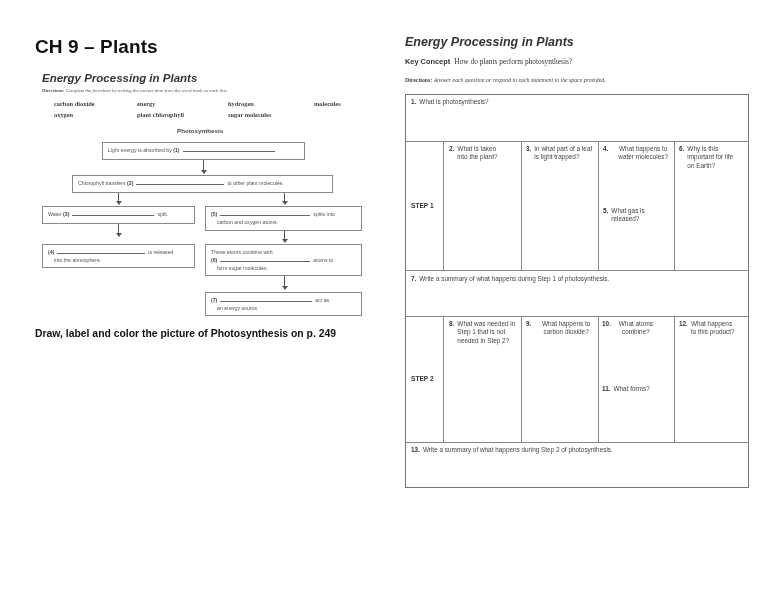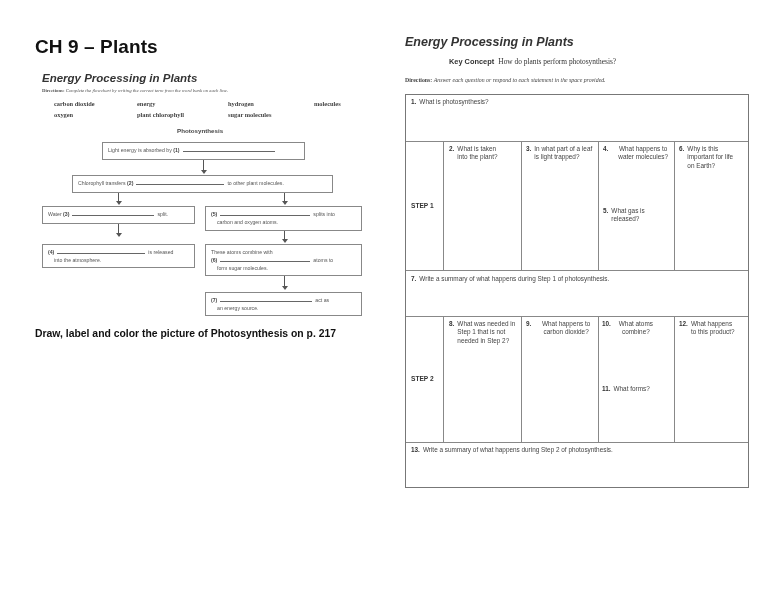--- a/index.html
+++ b/index.html
@@ -20,21 +20,21 @@
   .fbox .num { font-weight: bold; color: #444; }
   .fbox .blank { display: inline-block; border-bottom: 0.6px solid #666; vertical-align: baseline; margin: 0 3px; height: 5px; }
   .fbox .indent { padding-left: 6px; }
   .arrow { position: absolute; width: 1px; background: #555; }
   .arrow::after { content: ""; position: absolute; left: -2.5px; bottom: -3px; border-left: 3px solid transparent; border-right: 3px solid transparent; border-top: 4px solid #555; }
 
   .draw-note { left: 35px; top: 328px; font-size: 10.4px; font-weight: bold; color: #111; white-space: nowrap; }
 
   
   .r-title { left: 405px; top: 35px; font-size: 12.5px; font-weight: bold; font-style: italic; color: #333; }
-  .r-kc { left: 405px; top: 57px; font-size: 7.4px; color: #333; white-space: nowrap; margin-left: 44px; }
+  .r-kc { left: 405px; top: 57px; font-size: 7.4px; color: #333; white-space: nowrap; }
   .r-kc b { font-family: "Liberation Sans", sans-serif; font-weight: bold; }
   .r-kc span.q { font-family: "Liberation Serif", serif; }
   .r-dir { left: 405px; top: 77px; font-size: 5.8px; font-family: "Liberation Serif", serif; color: #444; white-space: nowrap; }
   .r-dir b { font-weight: bold; }
   .r-dir i { font-style: italic; }
 
   .tbl { position: absolute; left: 405px; top: 94px; width: 344px; height: 394px; border: 1px solid #777; }
   .hl { position: absolute; left: 0; width: 100%; height: 1px; background: #888; }
   .vl { position: absolute; width: 1px; background: #888; }
   .cell-text { position: absolute; font-size: 6.4px; color: #444; line-height: 8.4px; }
@@ -103,21 +103,21 @@
     <div class="indent">form sugar molecules.</div>
   </div>
   <div class="arrow" style="left:284px;top:276px;height:11px;"></div>
 
   <div class="fbox" style="left:205px;top:292px;width:157px;height:24px;">
     <div><span class="num">(7)</span><span class="blank" style="width:92px"></span><span>act as</span></div>
     <div class="indent">an energy source.</div>
   </div>
 </div>
 
-<div class="abs draw-note">Draw, label and color the picture of Photosynthesis on p. 217</div>
+<div class="abs draw-note">Draw, label and color the picture of Photosynthesis on p. 249</div>
 
 <div class="abs r-title">Energy Processing in Plants</div>
 <div class="abs r-kc">
   <b>Key Concept</b>&nbsp;
   <span class="q">How do plants perform photosynthesis?</span>
 </div>
 <div class="abs r-dir">
   <b>Directions:</b>
   <i>Answer each question or respond to each statement in the space provided.</i>
 </div>

